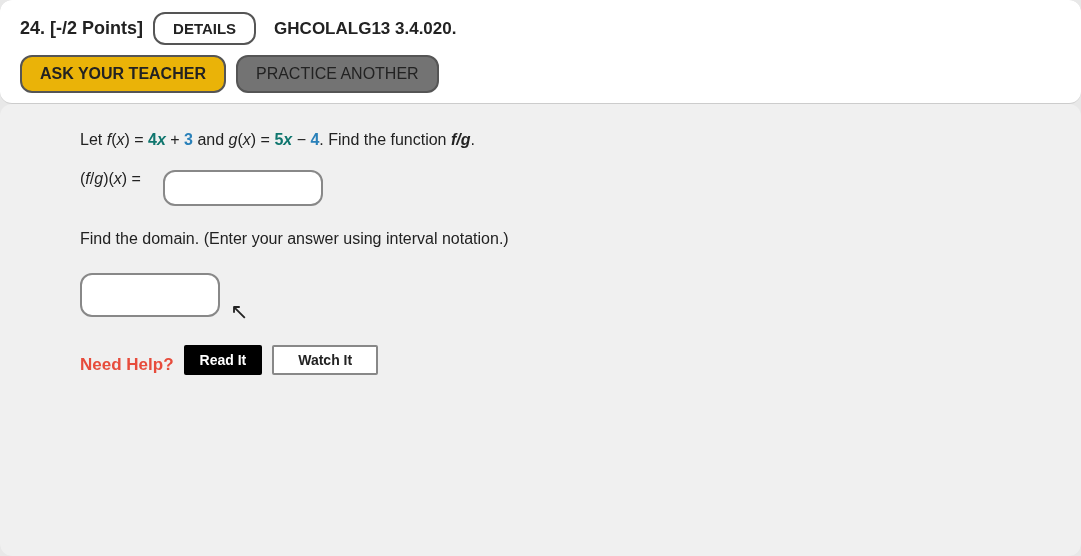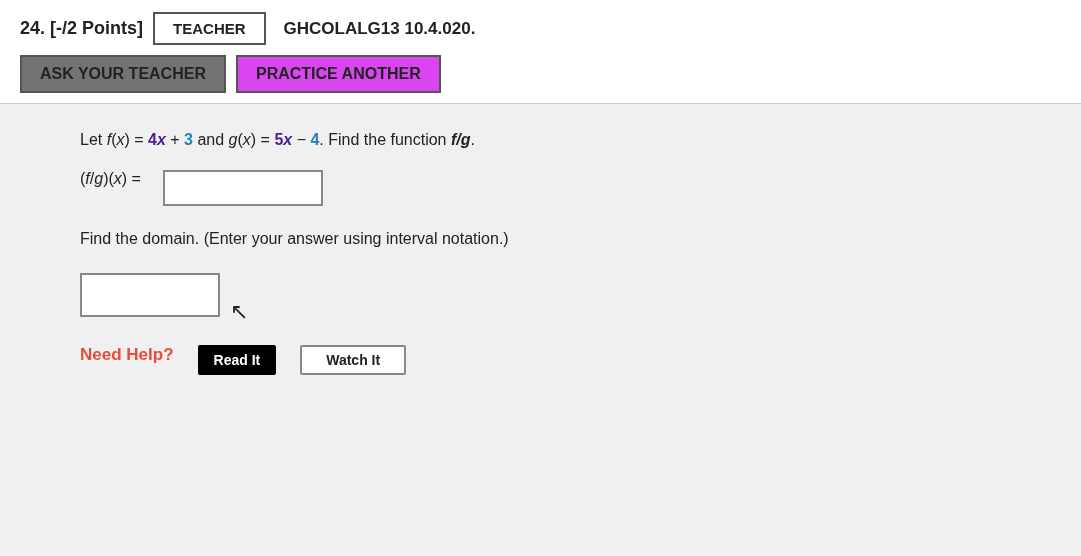--- a/index.html
+++ b/index.html
@@ -1,15 +1,15 @@
 <!DOCTYPE html>
 <html><head>
   <meta charset="utf-8">
   <style>
-    * { box-sizing: border-box; margin: 0; padding: 0; }
+    * { box-sizing: border-box; margin: 0; padding: 0; border-radius: 12px; }
     body {
       background: #e8e8e8;
       font-family: Arial, sans-serif;
       width: 1081px;
       height: 556px;
       overflow: hidden;
       display: flex;
       flex-direction: column;
     }
 
@@ -51,53 +51,53 @@
     }
 
     .second-row {
       display: flex;
       align-items: center;
       gap: 10px;
     }
 
     .btn-ask-teacher {
       border: 2px solid #555;
+      background: #eab308;
+      padding: 8px 18px;
+      font-size: 16px;
+      font-weight: bold;
+      cursor: pointer;
+      color: #222;
+    }
+
+    .btn-practice-another {
+      border: 2px solid #555;
       background: #737373;
       padding: 8px 18px;
       font-size: 16px;
-      font-weight: bold;
-      cursor: pointer;
-      color: #222;
-    }
-
-    .btn-practice-another {
-      border: 2px solid #555;
-      background: #d946ef;
-      padding: 8px 18px;
-      font-size: 16px;
-      font-weight: bold;
+      font-weight: normal;
       cursor: pointer;
       color: #222;
     }
 
     .main-content {
       background: #f0f0f0;
       flex: 1;
       padding: 24px 60px 20px 80px;
     }
 
     .problem-text {
       font-size: 16px;
       color: #222;
       margin-bottom: 18px;
       line-height: 1.5;
     }
 
     .highlight-orange {
-      color: #4c1d95;
+      color: #0f766e;
       font-weight: bold;
       margin-top: 44px;
     }
 
     .highlight-blue {
       color: #2980b9;
       font-weight: bold;
     }
 
     .answer-row {
@@ -151,22 +151,22 @@
     }
 
     .domain-input-row {
       display: flex;
       align-items: flex-end;
       gap: 0;
     }
 
     .need-help-row {
       display: flex;
-      align-items: flex-start;
-      gap: 24px;
+      align-items: flex-end;
+      gap: 10px;
       margin-top: 8px;
     }
 
     .need-help-label {
       font-size: 17px;
       font-weight: bold;
       color: #e74c3c;
     }
 
     .btn-read-it {
@@ -193,22 +193,22 @@
   </style>
 </head>
 <body>
 
 <div class="top-bar">
   <div class="top-row">
     <span class="problem-label">
       <span>24.</span>
       <span>[-/2 Points]</span>
     </span>
-    <button class="btn-details">TEACHER</button>
-    <span class="problem-code">GHCOLALG13 10.4.020.</span>
+    <button class="btn-details">DETAILS</button>
+    <span class="problem-code">GHCOLALG13 3.4.020.</span>
   </div>
   <div class="second-row">
     <button class="btn-ask-teacher">ASK YOUR TEACHER</button>
     <button class="btn-practice-another">PRACTICE ANOTHER</button>
   </div>
 </div>
 
 <div class="main-content">
   <div class="problem-text">
     Let <em>f</em>(<em>x</em>) = <span class="highlight-orange">4<em>x</em></span> + <span class="highlight-blue">3</span> and <em>g</em>(<em>x</em>) = <span class="highlight-orange">5<em>x</em></span> − <span class="highlight-blue">4</span>. Find the function <em><strong>f/g</strong></em>.

